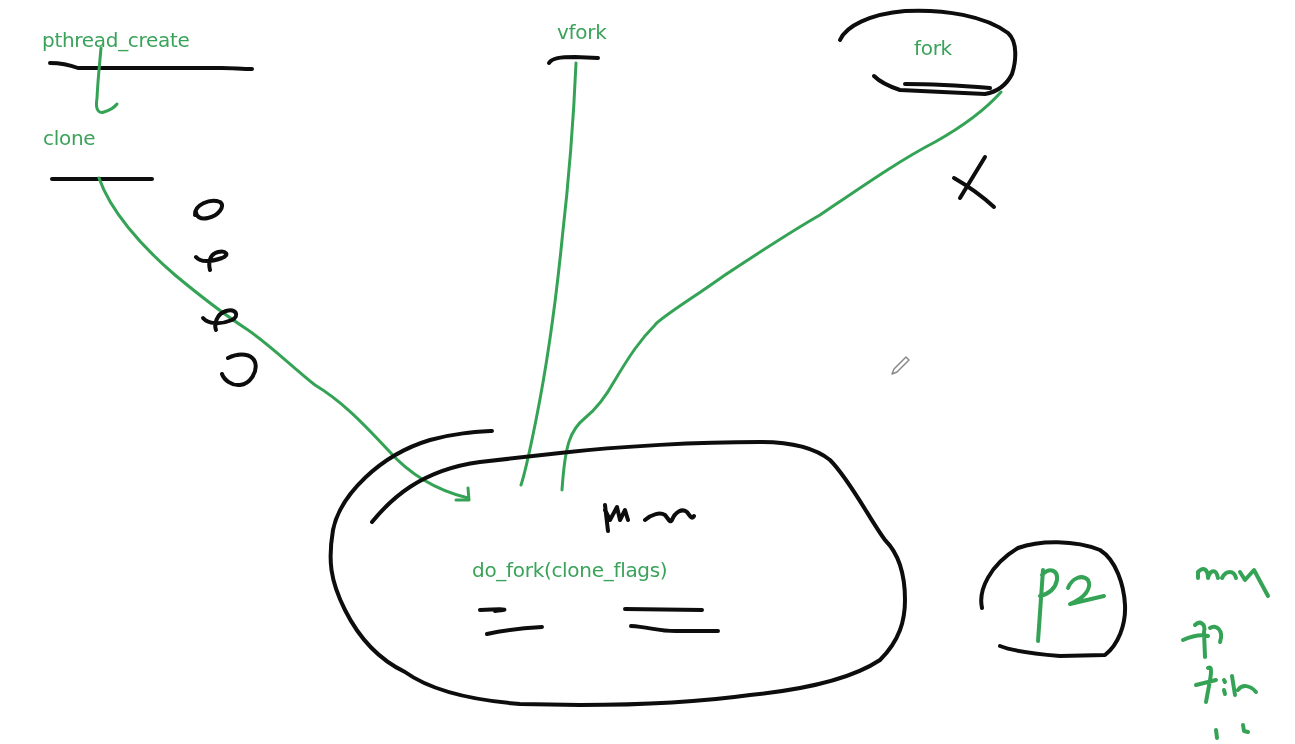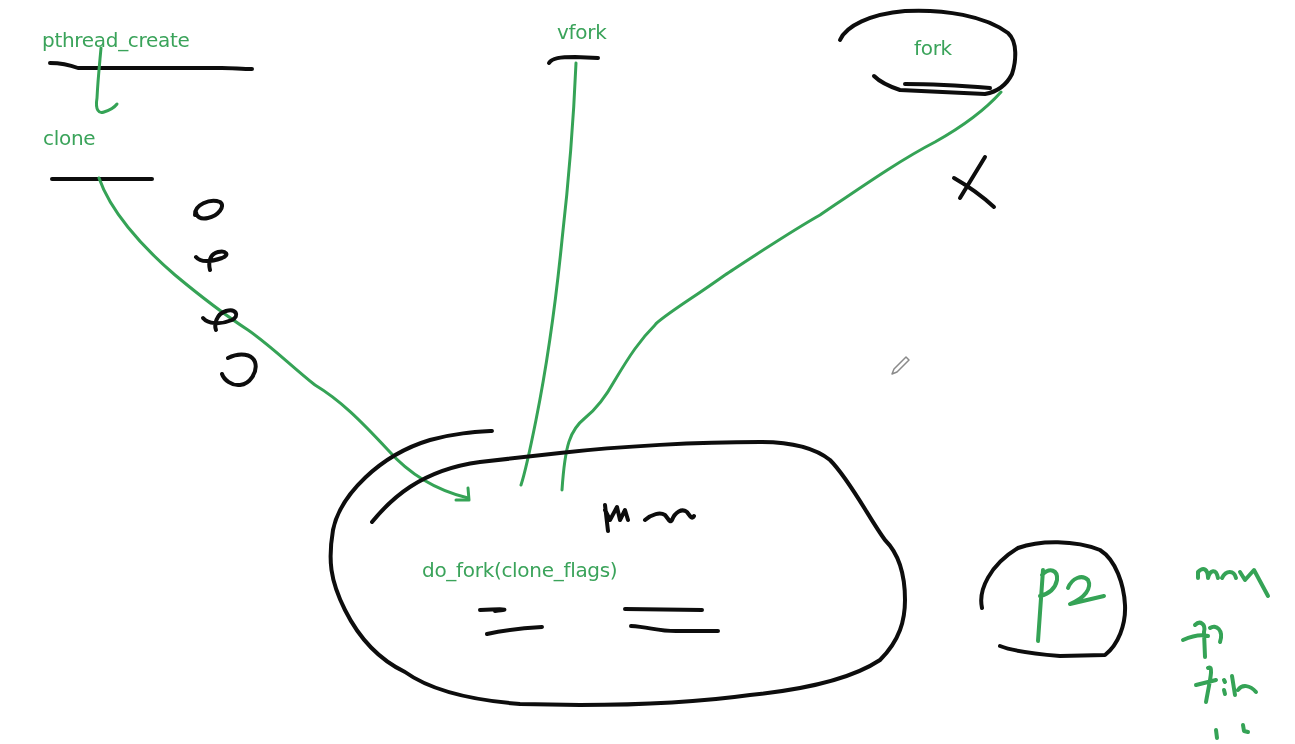--- a/index.html
+++ b/index.html
@@ -65,20 +65,20 @@
   <path class="ink-green-thick" d="M1198 578 L1198 572 C1204 566, 1208 570, 1208 578 C1210 570, 1216 568, 1218 578 M1222 578 C1226 570, 1234 570, 1236 578 M1240 572 L1245 580 L1254 570 L1268 596"></path>
   <path class="ink-green-thick" d="M1183 640 C1192 636, 1200 634, 1208 636 M1195 625 C1200 620, 1206 624, 1204 632 L1205 657 M1210 628 C1216 624, 1224 630, 1220 642"></path>
   <path class="ink-green-thick" d="M1196 685 L1216 680 M1208 668 C1214 664, 1210 680, 1206 702 M1224 680 L1225 682 M1224 690 L1225 694 M1232 676 L1235 695 M1238 690 C1242 684, 1250 685, 1256 692"></path>
   <path class="ink-green-thick" d="M1216 730 L1217 738 M1243 725 L1244 731 L1248 732"></path>
 </svg>
 
 <div class="lbl" style="left:42px; top:30px;">pthread_create</div>
 <div class="lbl" style="left:43px; top:128px;">clone</div>
 <div class="lbl" style="left:525px; top:22px;margin-left:32px;">vfork</div>
 <div class="lbl" style="left:914px; top:38px;">fork</div>
-<div class="lbl" style="left:422px; top:560px;">do_fork(clone_flags)</div>
+<div class="lbl" style="left:472px; top:560px;">do_fork(clone_flags)</div>
 
 <div style="position:absolute; left:886px; top:352px; width:28px; height:28px;">
   <svg width="28" height="28" viewBox="0 0 28 28">
     <path d="M6 22 L8 17 L20 5 L23 8 L11 20 Z" fill="#e8e8e8" stroke="#8a8a8a" stroke-width="1.5" stroke-linejoin="round"></path>
     <path d="M6 22 L8 17 L11 20 Z" fill="#9a9a9a"></path>
   </svg>
 </div>
 
 </body></html>

